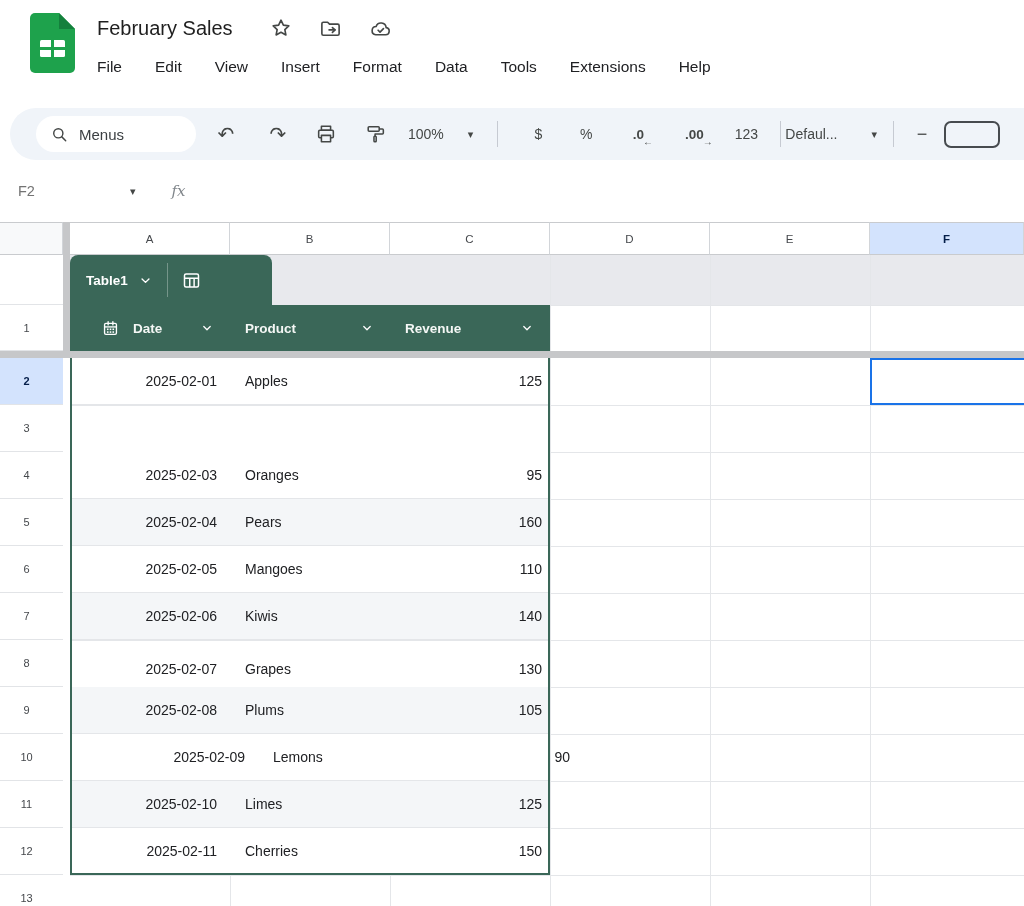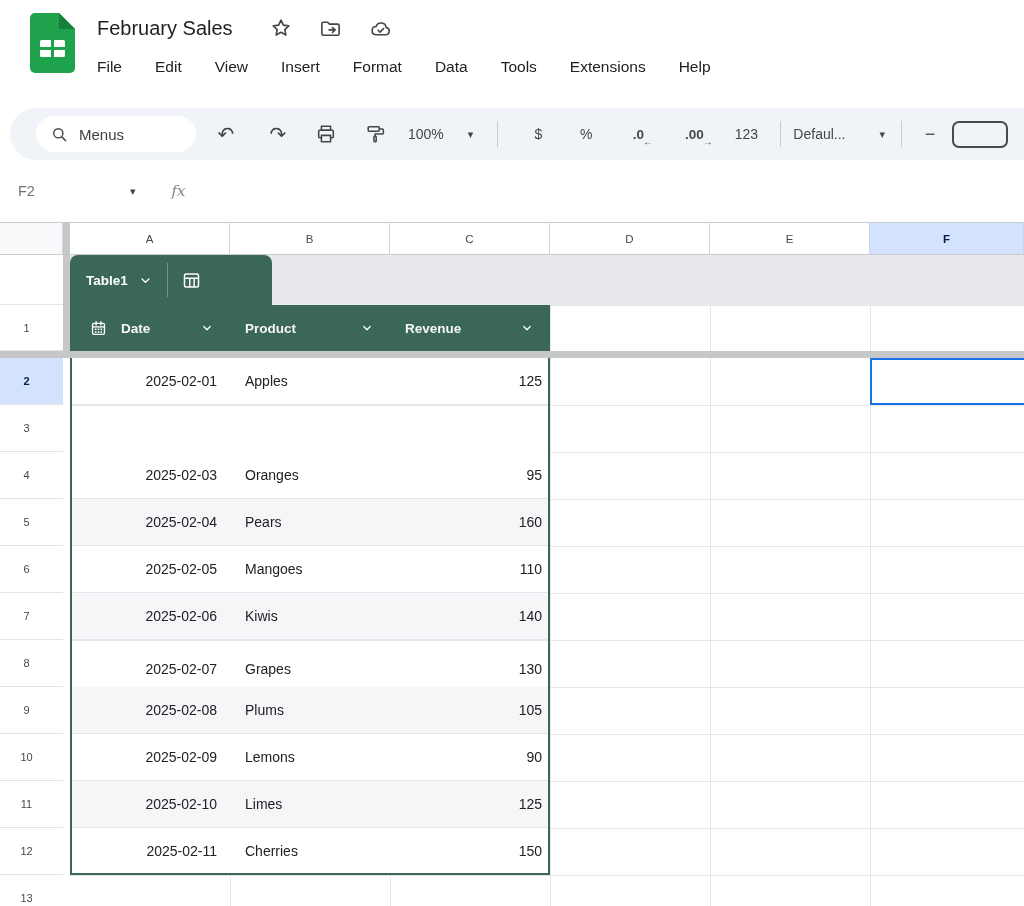--- a/index.html
+++ b/index.html
@@ -57,21 +57,21 @@
   .trow{position:absolute;left:70px;width:480px;height:47px;display:flex;align-items:center;
         background:#fff;border-bottom:1px solid #e4e6e9;font-size:14px;color:#202124;z-index:2}
   .trow.alt{background:var(--stripe)}
   .td{flex:none;width:160px}
   .td-date{text-align:right;padding-right:13px}
   .td-prod{padding-left:15px}
   .td-rev{text-align:right;padding-right:8px}
   .thead{position:absolute;left:70px;top:83px;width:480px;height:46px;background:var(--green);
          display:flex;z-index:3}
   .th{flex:none;width:160px;display:flex;align-items:center;color:#fff;padding-left:15px}
-  .th:first-child{padding-left:19px}
+  .th:first-child{padding-left:31px}
   .th-ic{display:flex;margin-right:13px}
   .th-lab{font-size:13.5px;font-weight:bold;color:#f4f7f5}
   .th-ch{margin-left:auto;margin-right:16px;display:flex}
   .chip{position:absolute;left:70px;top:33px;width:202px;height:50px;background:var(--green);
         border-radius:8px 8px 0 0;display:flex;align-items:center;z-index:3;color:#fff}
   .chip-label{margin-left:16px;font-size:13.5px;font-weight:bold}
   .chip-ch{display:flex;margin-left:10px}
   .chip-div{width:1px;height:34px;background:rgba(255,255,255,0.3);margin-left:14px}
   .chip-ic{display:flex;margin-left:13px}
   .toutline{position:absolute;left:70px;top:83px;width:480px;height:570px;border:2px solid var(--green);
@@ -182,21 +182,21 @@
     <div class="tb-btn" style="margin-left:12px">
       <span class="dec"><span>.0</span><span class="arr">←</span></span>
     </div>
     <div class="tb-btn" style="margin-left:16px">
       <span class="dec"><span>.00</span><span class="arr">→</span></span>
     </div>
     <div class="tb-btn" style="margin-left:12px">
         <span>123</span>
       </div>
     <div class="tb-sep" style="margin-left:14px"></div>
-    <div class="default-wrap" style="margin-left:12px">
+    <div class="default-wrap" style="margin-left:4px">
       <span>Defaul...</span>
       <span class="caret" style="margin-left:34px">▾</span>
     </div>
     <div class="tb-sep" style="margin-left:16px"></div>
     <div class="tb-btn minus-btn" style="margin-left:8px">
         <span>−</span>
       </div>
     <div class="fsbox"></div>
   </div>
 
@@ -283,21 +283,21 @@
       <div class="trow" style="top: 424px;">
         <div class="td td-date">2025-02-07</div>
         <div class="td td-prod">Grapes</div>
         <div class="td td-rev">130</div>
       </div>
       <div class="trow alt" style="top: 465px;">
         <div class="td td-date">2025-02-08</div>
         <div class="td td-prod">Plums</div>
         <div class="td td-rev">105</div>
       </div>
-      <div class="trow" style="top: 512px;">
+      <div class="trow" style="top: 512px; padding-left: 28px;">
         <div class="td td-date">2025-02-09</div>
         <div class="td td-prod">Lemons</div>
         <div class="td td-rev">90</div>
       </div>
       <div class="trow alt" style="top: 559px;">
         <div class="td td-date">2025-02-10</div>
         <div class="td td-prod">Limes</div>
         <div class="td td-rev">125</div>
       </div>
       <div class="trow" style="top: 606px;">

